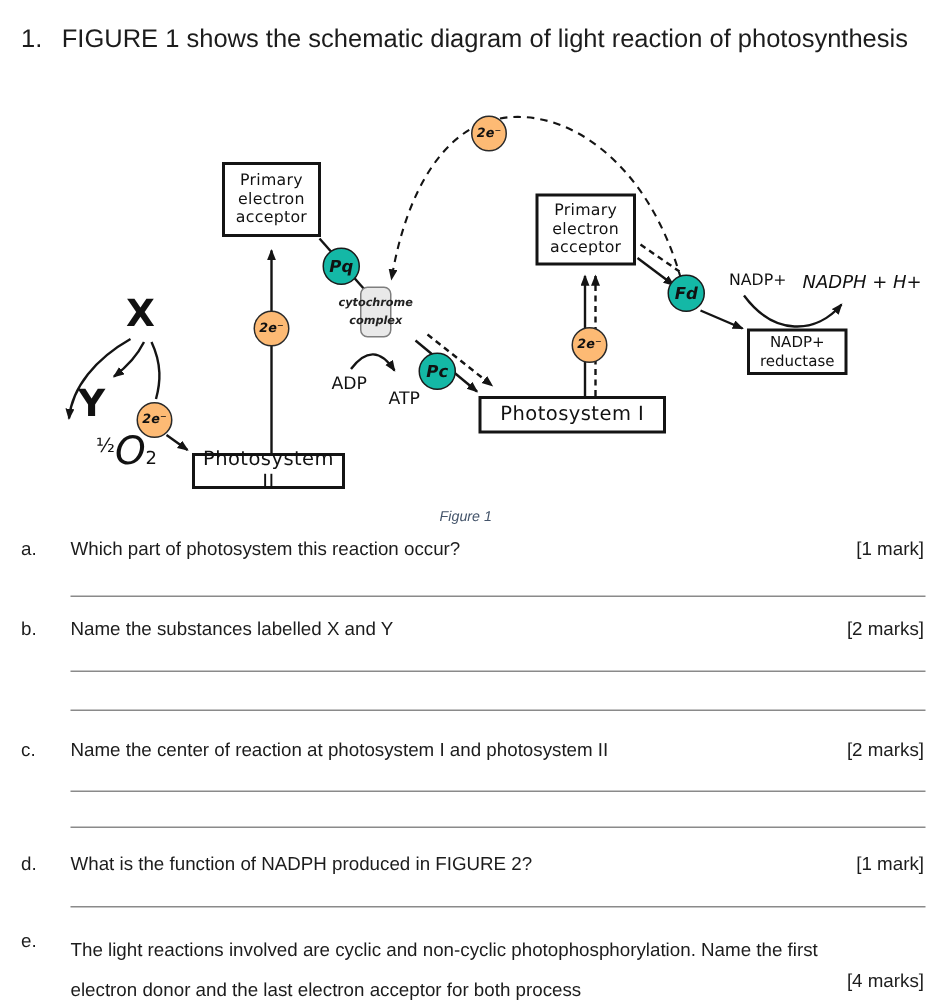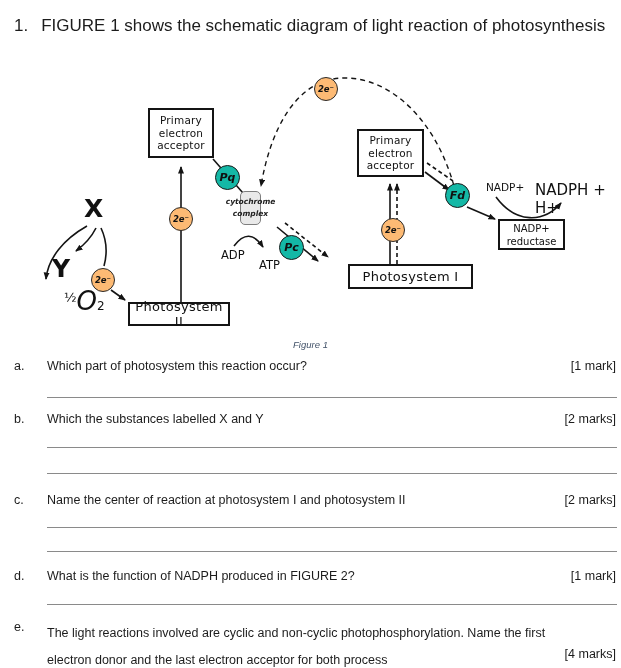--- a/index.html
+++ b/index.html
@@ -7,21 +7,21 @@
         font-family:"Liberation Sans",sans-serif;color:#1c1c1c;}
   svg.wires{position:absolute;left:0;top:0;z-index:1;}
 
   
   .dbox{position:absolute;box-sizing:border-box;background:#fff;border:2.5px solid #141414;
         display:flex;align-items:center;justify-content:center;text-align:center;
         white-space:pre-line;z-index:2;font-family:"DejaVu Sans",sans-serif;color:#111;}
   #pea2{left:148px;top:108px;width:66px;height:50px;font-size:10.5px;line-height:1.2;letter-spacing:.2px;}
   #pea1{left:357px;top:129px;width:67px;height:48px;font-size:10.5px;line-height:1.2;letter-spacing:.2px;}
   #ps2box{left:128px;top:302px;width:102px;height:24px;font-size:13px;letter-spacing:.3px;}
-  #ps1box{left:319px;top:264px;width:125px;height:25px;font-size:13px;letter-spacing:.3px;margin-left:29px;}
+  #ps1box{left:319px;top:264px;width:125px;height:25px;font-size:13px;letter-spacing:.3px;}
   #nadprbox{left:498px;top:219px;width:67px;height:31px;font-size:10px;line-height:1.3;}
   #cytbox{left:240px;top:191px;width:21px;height:34px;background:#e9e9e9;border:1px solid #7e7e7e;
           border-radius:5px;font-size:7.5px;font-style:italic;font-weight:bold;line-height:1.6;color:#222;}
 
   
   .circle{position:absolute;box-sizing:border-box;border-radius:50%;display:flex;align-items:center;
           justify-content:center;z-index:3;font-style:italic;font-weight:bold;
           font-family:"DejaVu Sans",sans-serif;color:#111;}
   .ecirc{width:24px;height:24px;background:#fdba74;border:1.3px solid #2a2a2a;font-size:8.5px;}
   .ccirc{width:25px;height:25px;background:#14b8a6;border:1.6px solid #1a1a1a;font-size:11px;}
@@ -31,21 +31,21 @@
 
   
   .dlabel{position:absolute;z-index:2;font-family:"DejaVu Sans",sans-serif;color:#111;}
   #lblX{left:84px;top:194px;font-size:25px;font-weight:bold;}
   #lblY{left:52px;top:254px;font-size:25px;font-weight:bold;}
   #lblO2{left:28px;top:286px;margin-left:36px;}
   #lblO2 .frac{font-size:13px;vertical-align:8px;}
   #lblO2 .main{font-size:26px;font-style:italic;}
   #lblO2 .sub{font-size:12px;}
   #lblNADP{left:486px;top:181px;font-size:10.5px;}
-  #lblNADPH{left:535px;top:181px;font-size:15px;}
+  #lblNADPH{left:535px;top:181px;font-size:12px;font-style:italic;}
   #lblADP{left:221px;top:248px;font-size:11.5px;}
   #lblATP{left:259px;top:258px;font-size:11.5px;}
 
   
   #title{position:absolute;left:14px;top:16px;font-size:17px;}
   #title .num{margin-right:13px;}
   #caption{position:absolute;left:0;top:339px;width:621px;text-align:center;
            font-size:9.5px;font-style:italic;color:#44546a;}
   .q-letter{position:absolute;left:14px;font-size:12.5px;}
   .q-text{position:absolute;left:47px;font-size:12.5px;}
@@ -118,21 +118,21 @@
   <div class="dlabel" id="lblATP">ATP</div>
 
   <div id="caption">Figure 1</div>
 
   <div class="q-letter" style="top:359px">a.</div>
   <div class="q-text" style="top:359px">Which part of photosystem this reaction occur?</div>
   <div class="q-marks" style="top:359px">[1 mark]</div>
   <div class="answer-line" style="top:397px"></div>
 
   <div class="q-letter" style="top:412px">b.</div>
-  <div class="q-text" style="top:412px">Which the substances labelled X and Y</div>
+  <div class="q-text" style="top:412px">Name the substances labelled X and Y</div>
   <div class="q-marks" style="top:412px">[2 marks]</div>
   <div class="answer-line" style="top:447px"></div>
   <div class="answer-line" style="top:473px"></div>
 
   <div class="q-letter" style="top:493px">c.</div>
   <div class="q-text" style="top:493px">Name the center of reaction at photosystem I and photosystem II</div>
   <div class="q-marks" style="top:493px">[2 marks]</div>
   <div class="answer-line" style="top:527px"></div>
   <div class="answer-line" style="top:551px"></div>
 

